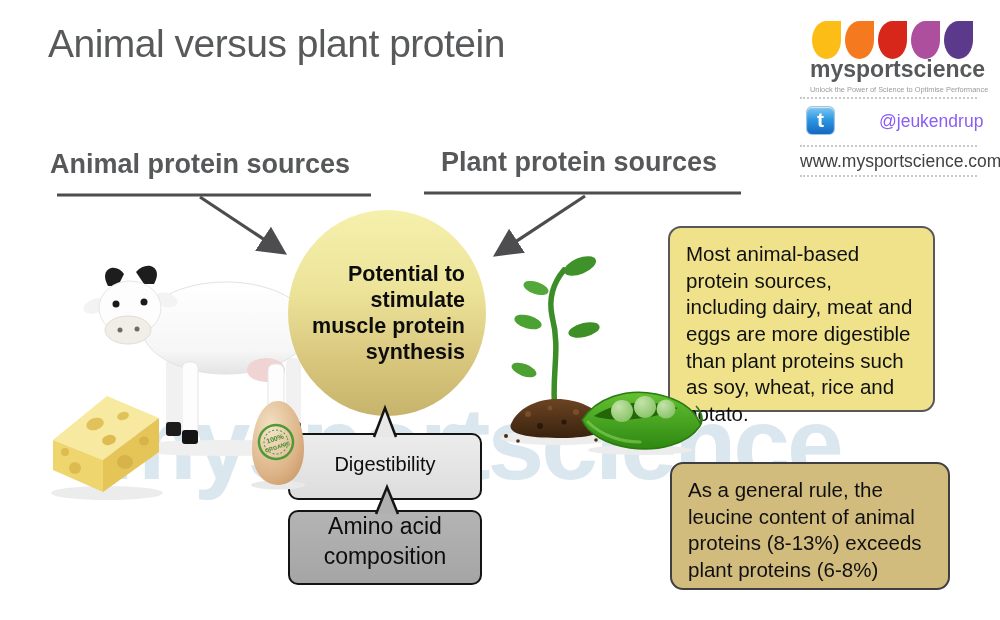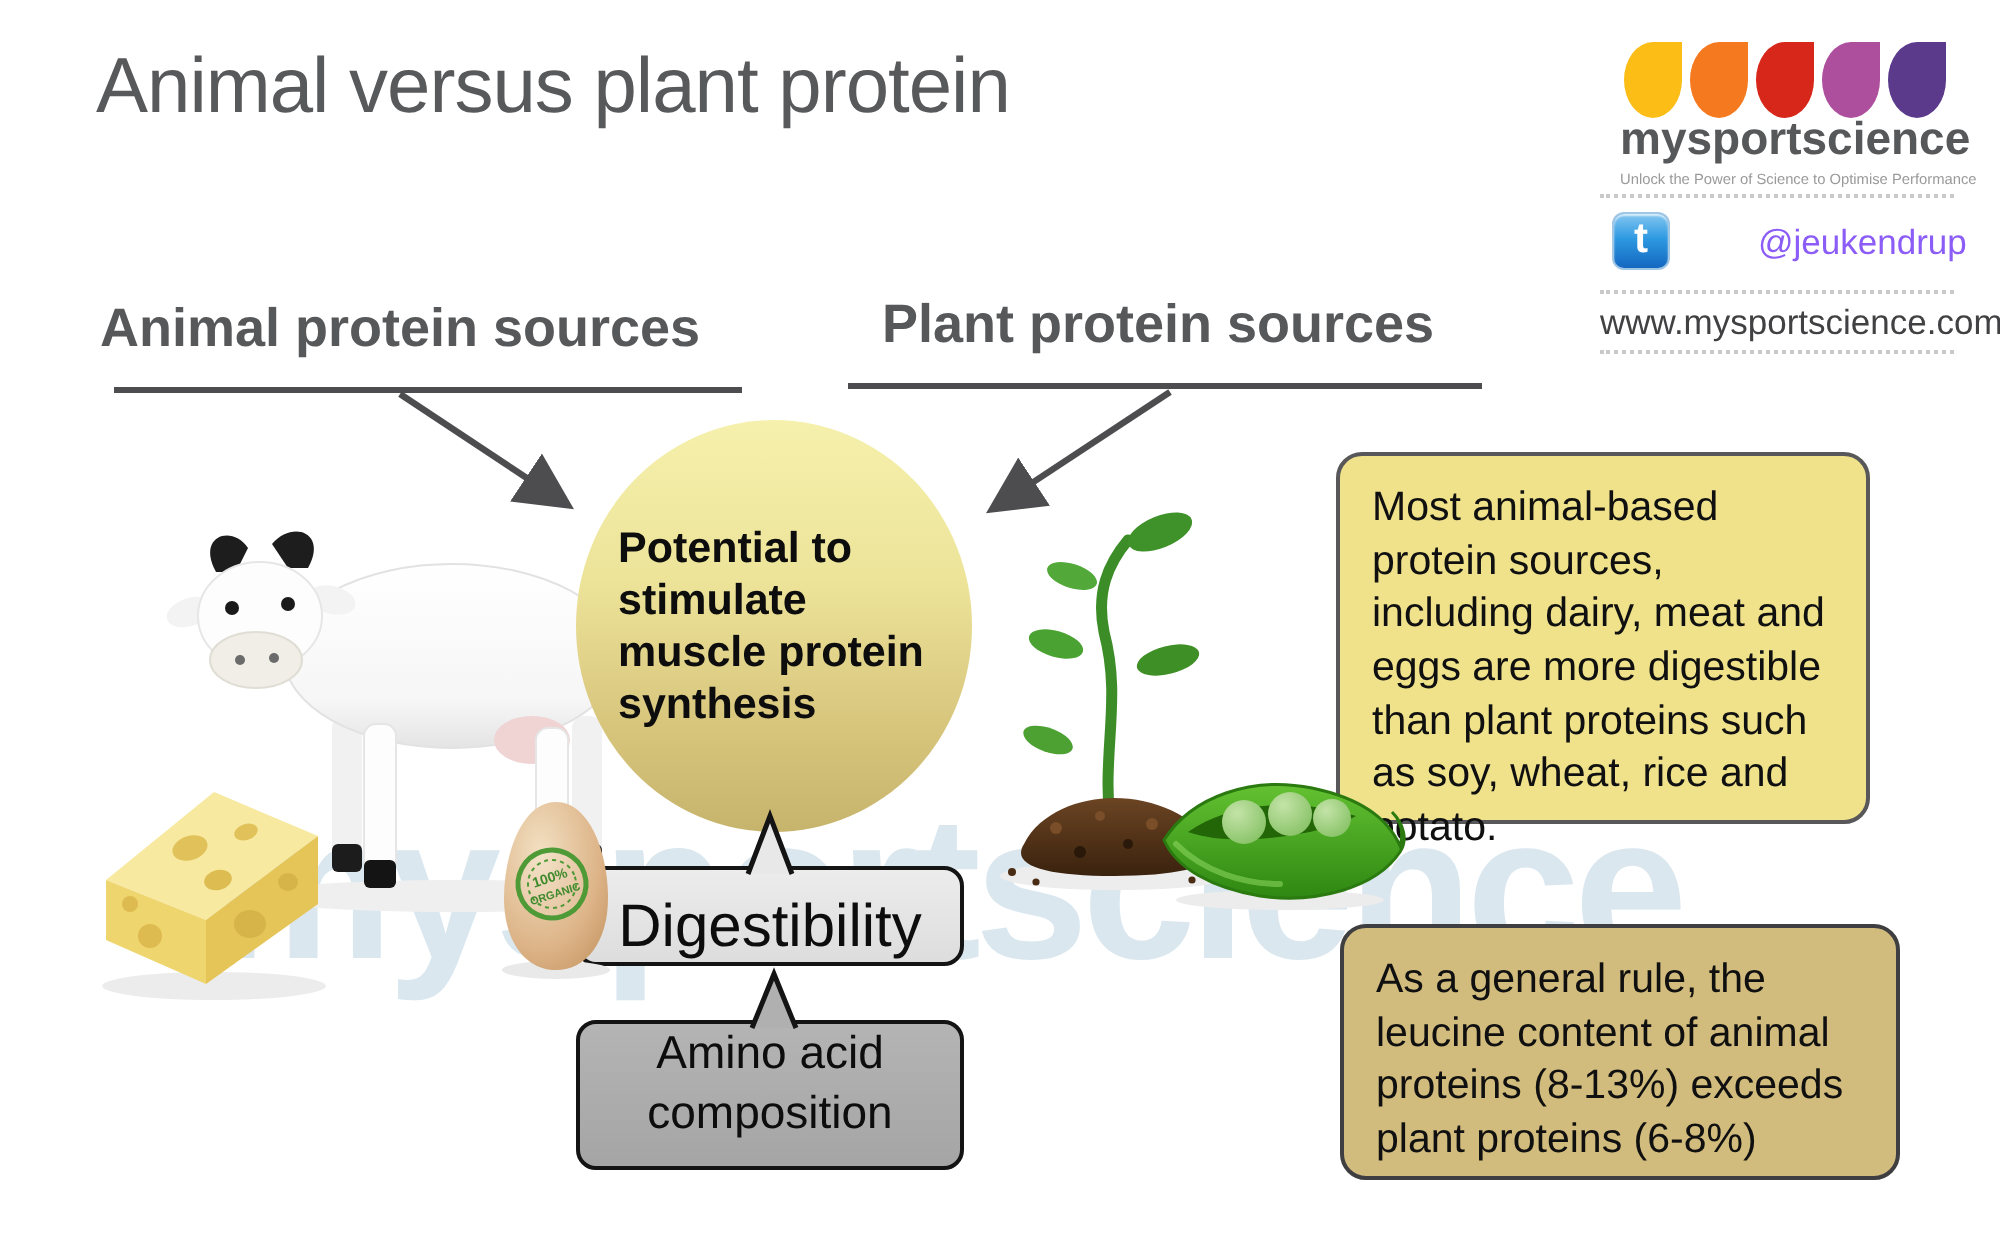--- a/index.html
+++ b/index.html
@@ -35,30 +35,30 @@
   .website{position:absolute;left:800px;top:151px;font-size:17.5px;color:#414143;z-index:2;}
   
   .src-label{position:absolute;z-index:2;font-size:27px;font-weight:bold;color:#57585a;white-space:nowrap;}
   .animal-label{left:50px;top:149px;}
   .plant-label{left:441px;top:147px;}
   
   .circle{
     position:absolute;left:288px;top:210px;width:198px;height:206px;z-index:2;
     border-radius:50%;
     background:linear-gradient(180deg,#f5f0ac 0%,#ede49a 38%,#d9c77e 72%,#c7b46c 100%);
-    display:flex;align-items:center;justify-content:center;text-align:left;
+    display:flex;align-items:center;justify-content:center;text-align:right;
   }
   .circle-text{width:156px;font-size:21.5px;font-weight:bold;color:#0d0d0d;line-height:1.22;}
   
   .factor-box{
     position:absolute;left:288px;width:194px;z-index:3;box-sizing:border-box;
     border:2.5px solid #141414;border-radius:10px;text-align:center;color:#0d0d0d;
   }
-  .digest-box{top:433px;height:50px;background:linear-gradient(180deg,#ececec,#dddddd);
-    font-size:30px;line-height:58px;}
+  .digest-box{top:433px;height:67px;background:linear-gradient(180deg,#ececec,#dddddd);
+    font-size:20px;line-height:58px;}
   .amino-box{top:510px;height:75px;background:linear-gradient(180deg,#b4b4b4,#a5a5a5);
     font-size:23px;line-height:1.3;display:flex;align-items:flex-start;justify-content:center;padding:0 18px;}
   
   .callout{
     position:absolute;z-index:3;box-sizing:border-box;border-radius:13px;
     color:#101010;font-size:20.5px;line-height:1.3;padding:13px 16px;
   }
   .callout-1{left:668px;top:226px;width:267px;height:186px;border:2px solid #58585a;}
   .callout-2{left:670px;top:462px;width:280px;height:128px;border:2.5px solid #3f3f41;}
   

